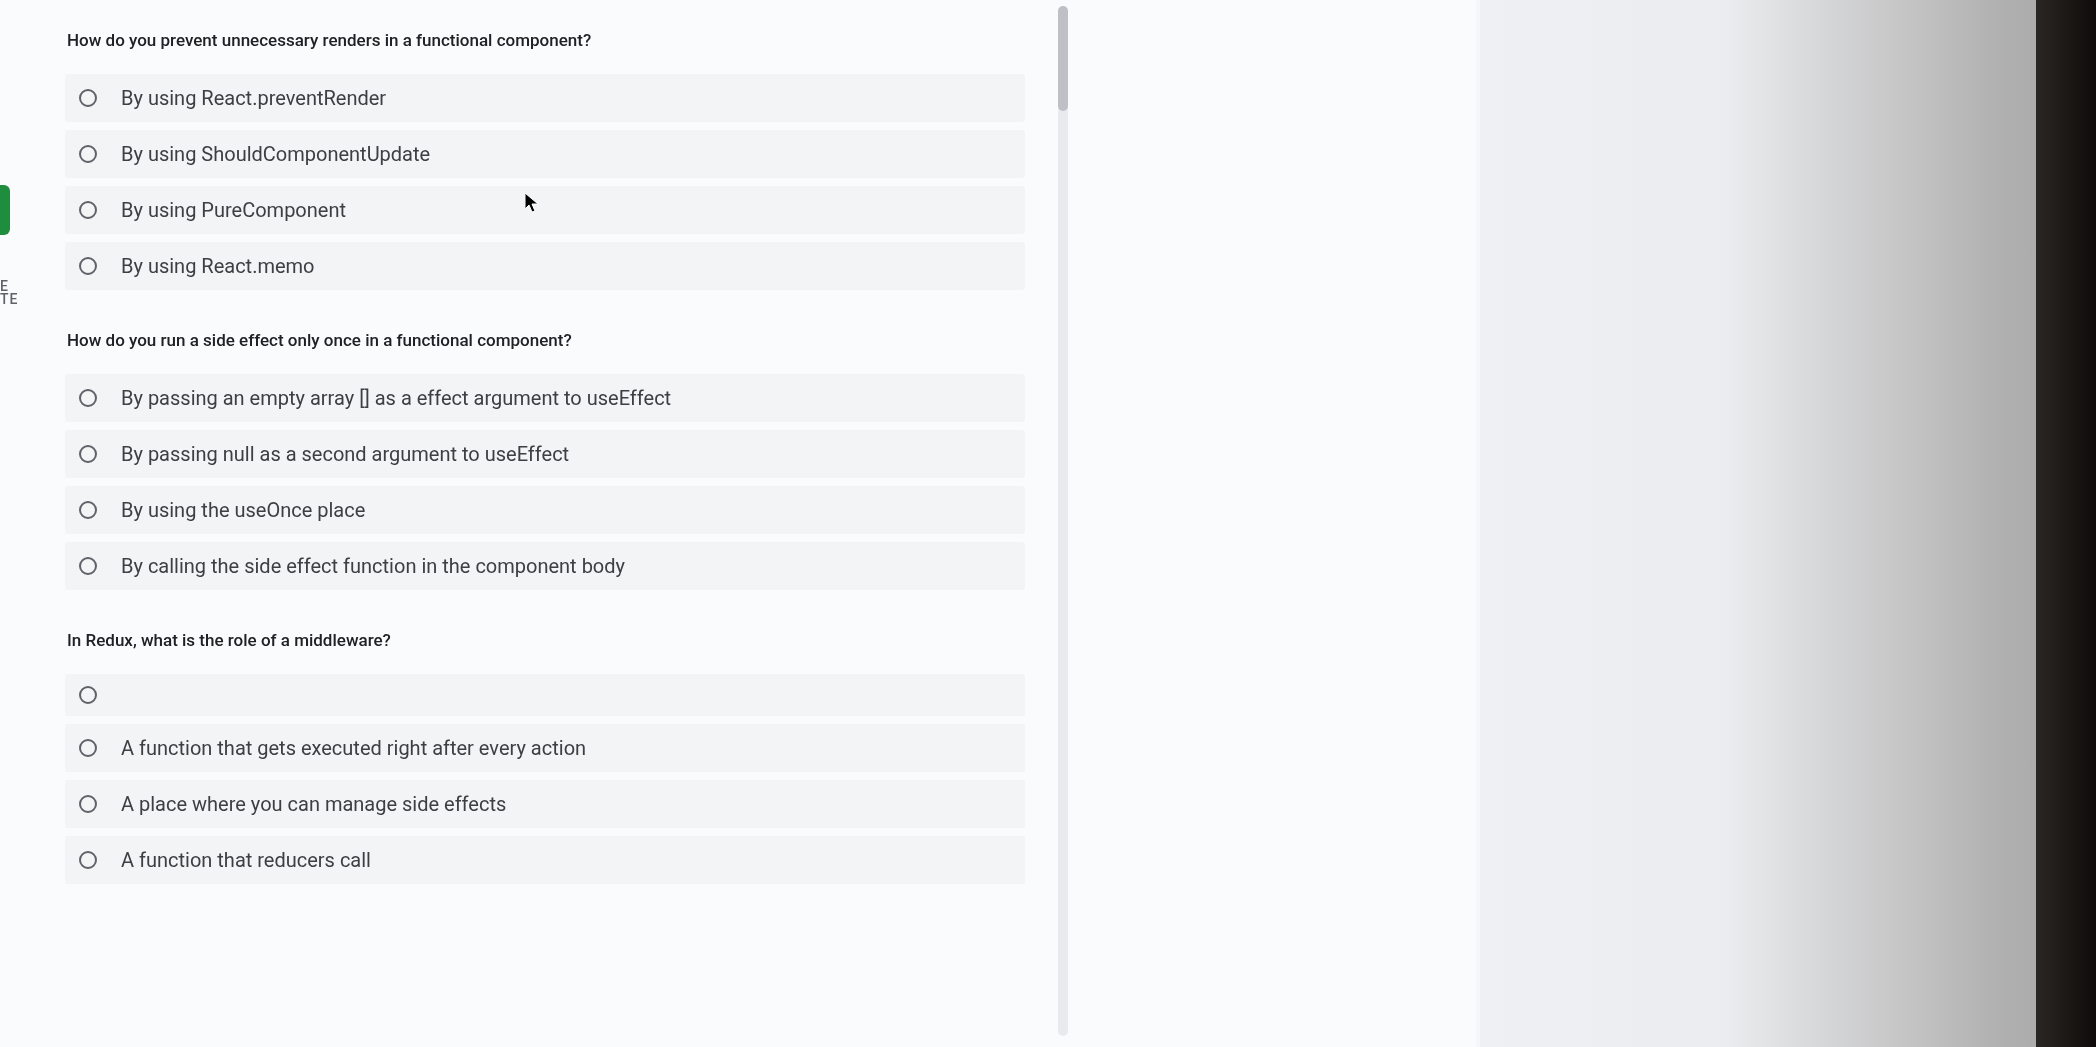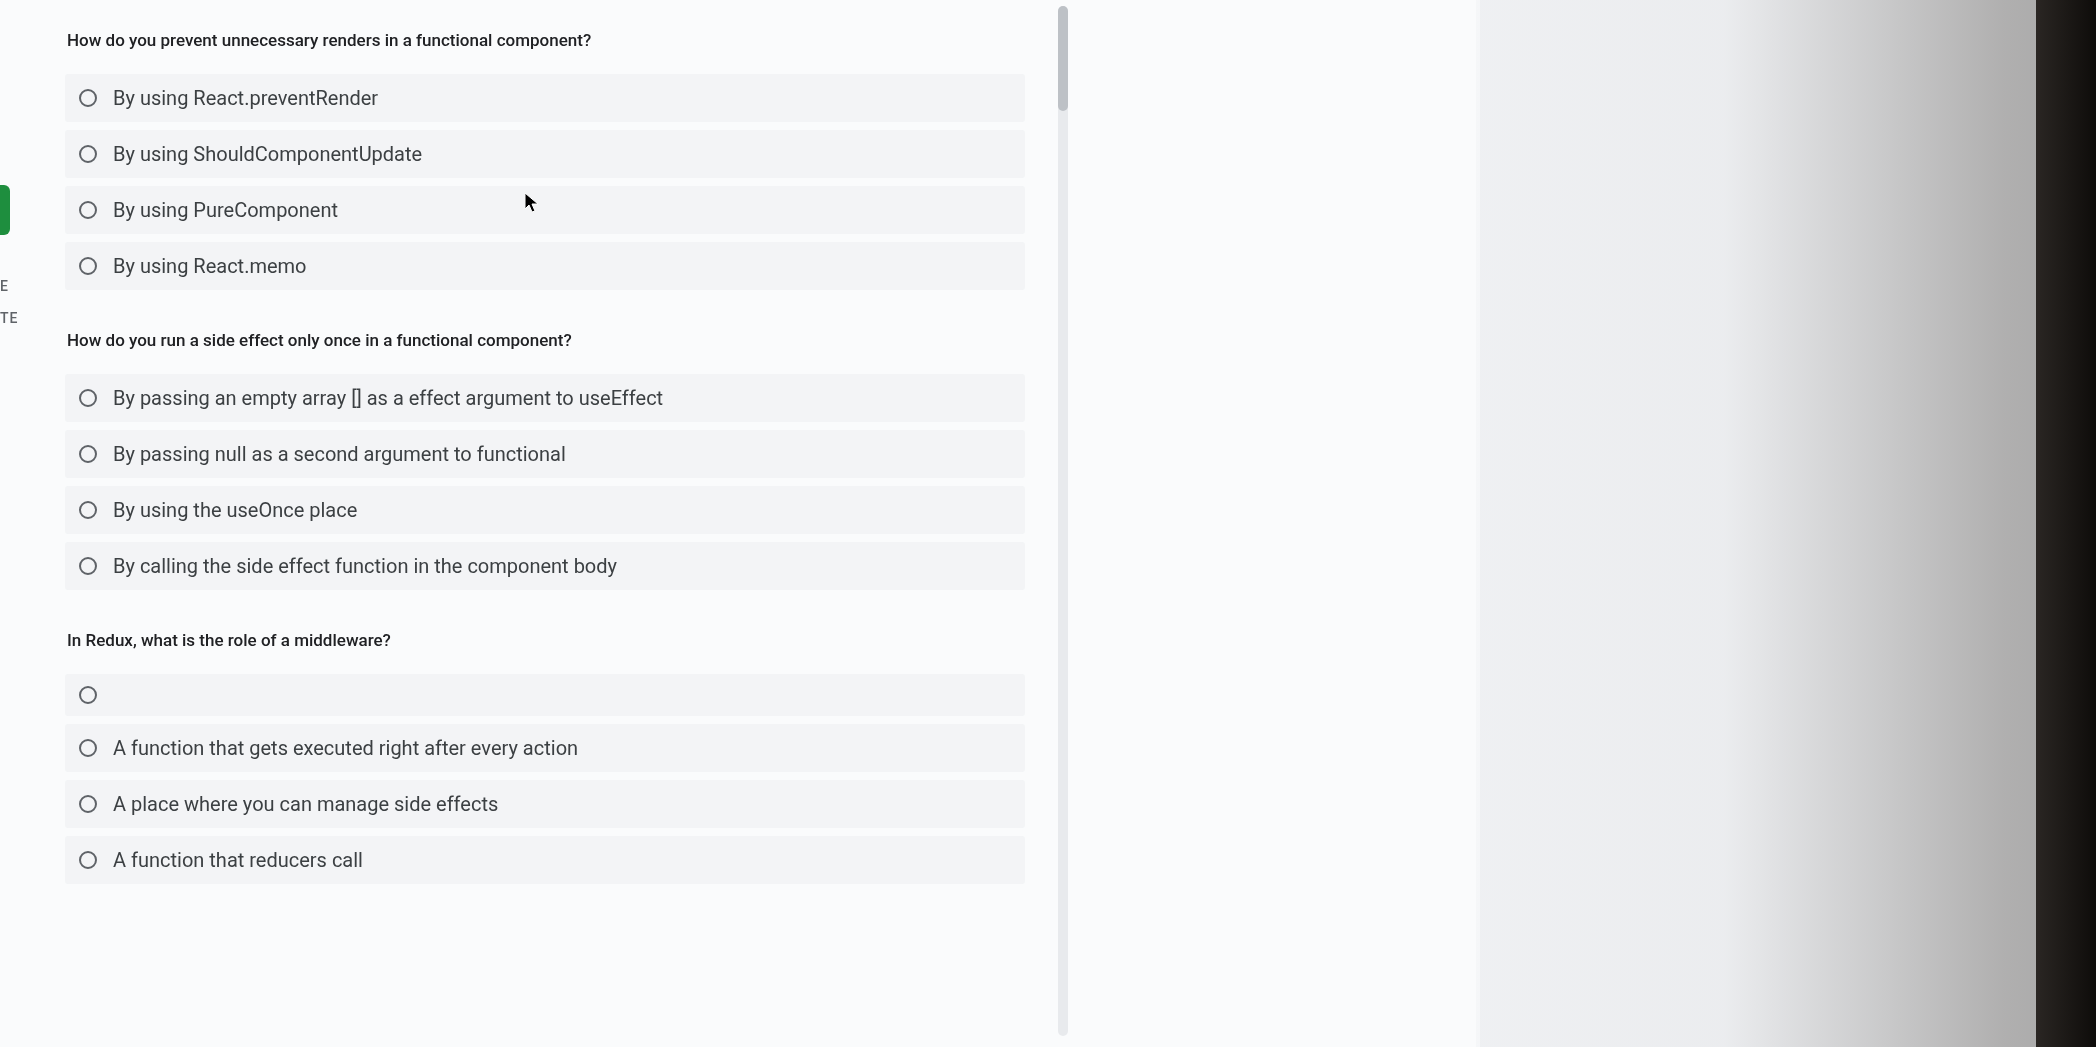--- a/index.html
+++ b/index.html
@@ -27,21 +27,21 @@
     .question-text {
       font-size: 17px;
       font-weight: 500;
       color: #202124;
       margin-bottom: 24px;
       padding-left: 2px;
     }
     .option-row {
       display: flex;
       align-items: center;
-      gap: 16px;
+      gap: 24px;
       padding: 12px 14px;
       margin-bottom: 8px;
       max-width: 960px;
       background: rgba(230,232,235,0.35);
       border-radius: 3px;
     }
     .radio {
       width: 18px;
       height: 18px;
       border: 2px solid #5f6368;
@@ -120,21 +120,21 @@
       background: linear-gradient(90deg, #2a2623 0%, #0e0c0a 100%);
     }
   </style>
 </head>
 <body>
 
 <div class="page">
 
   <div class="edge-badge-green" style="top:185px"></div>
   <div class="edge-badge-text" style="top:278px">E</div>
-  <div class="edge-badge-text" style="top:310px">TE</div>
+  <div class="edge-badge-text" style="top:291px">TE</div>
 
   <div class="question-block">
     <div class="question-text">How do you prevent unnecessary renders in a functional component?</div>
     <div class="option-row">
       <span class="radio"></span>
       <span class="option-label">By using React.preventRender</span>
     </div>
     <div class="option-row">
       <span class="radio"></span>
       <span class="option-label">By using ShouldComponentUpdate</span>
@@ -150,21 +150,21 @@
   </div>
 
   <div class="question-block">
     <div class="question-text">How do you run a side effect only once in a functional component?</div>
     <div class="option-row">
       <span class="radio"></span>
       <span class="option-label">By passing an empty array [] as a effect argument to useEffect</span>
     </div>
     <div class="option-row">
       <span class="radio"></span>
-      <span class="option-label">By passing null as a second argument to functional</span>
+      <span class="option-label">By passing null as a second argument to useEffect</span>
     </div>
     <div class="option-row">
       <span class="radio"></span>
       <span class="option-label">By using the useOnce place</span>
     </div>
     <div class="option-row">
       <span class="radio"></span>
       <span class="option-label">By calling the side effect function in the component body</span>
     </div>
   </div>

